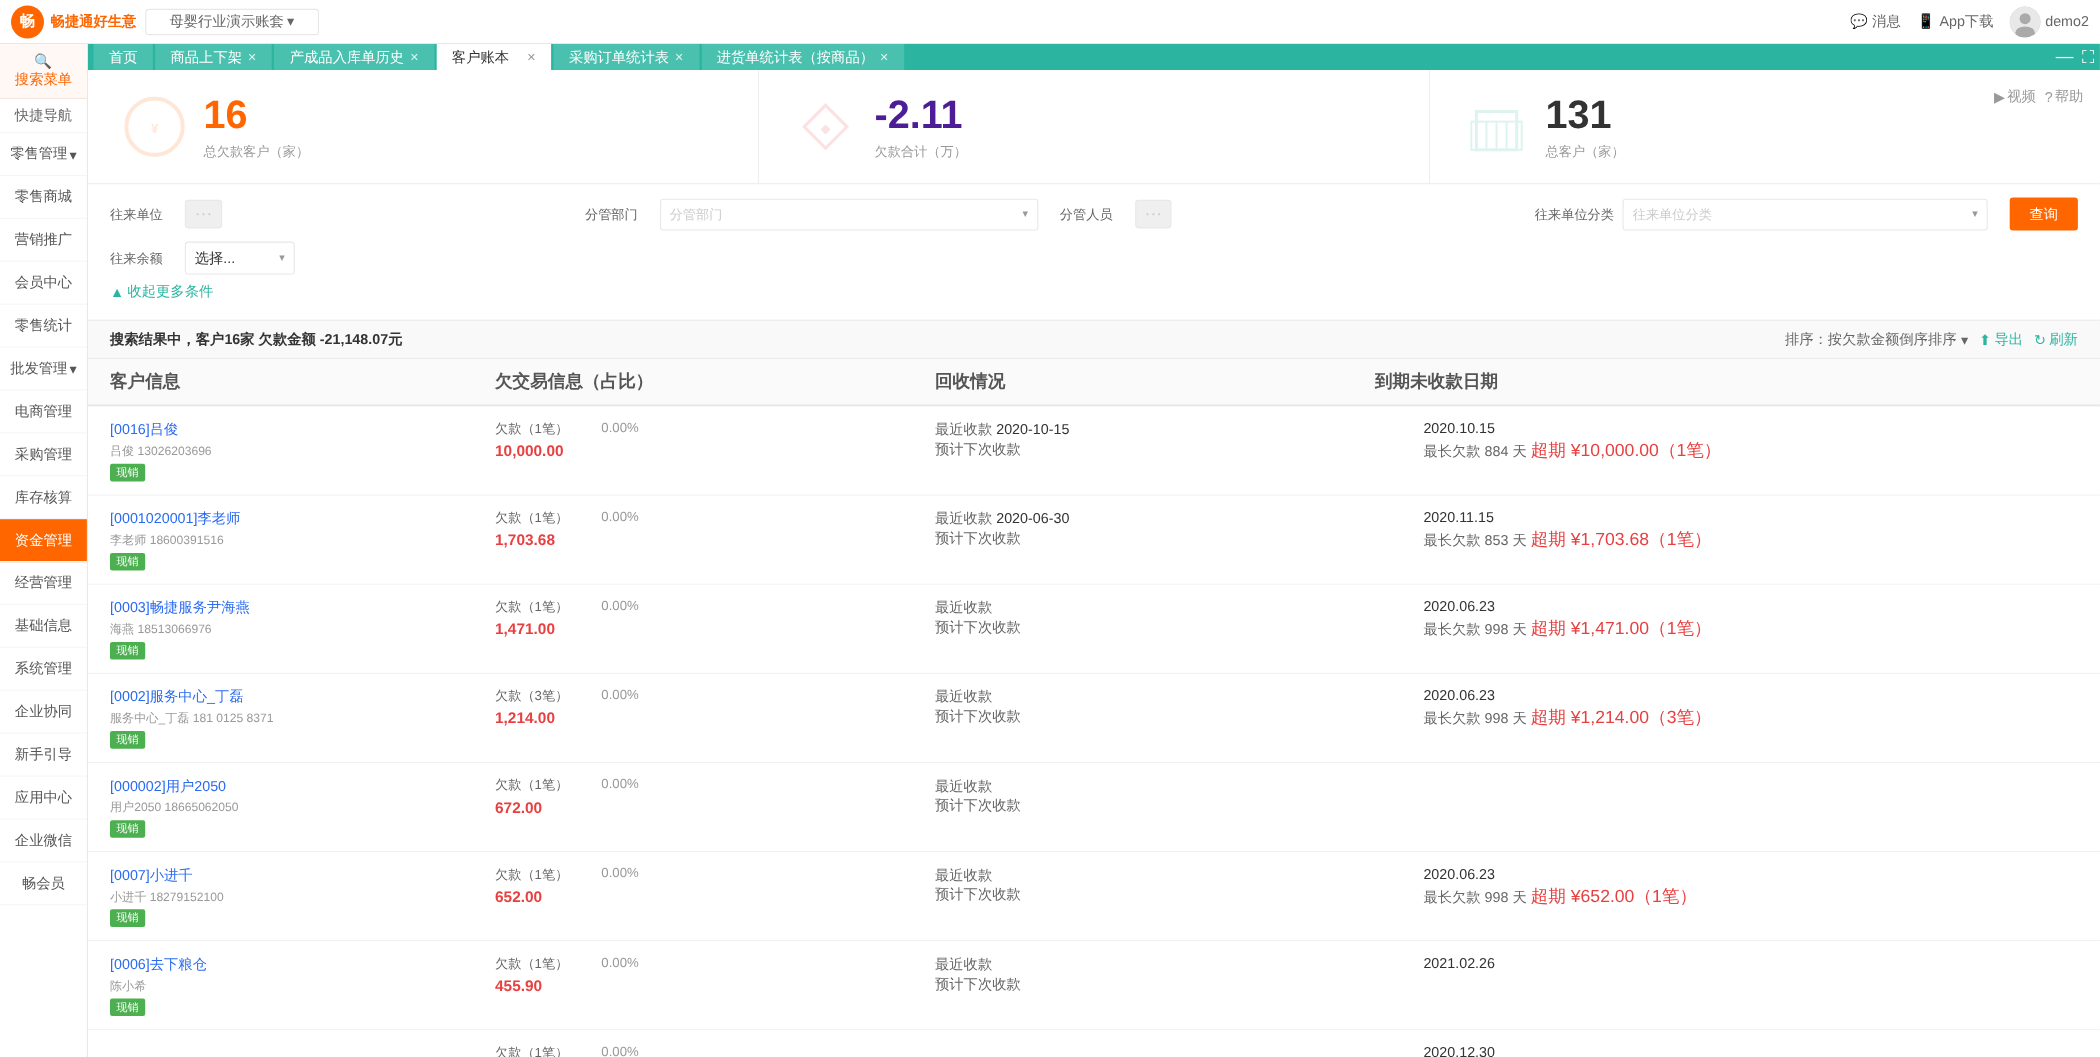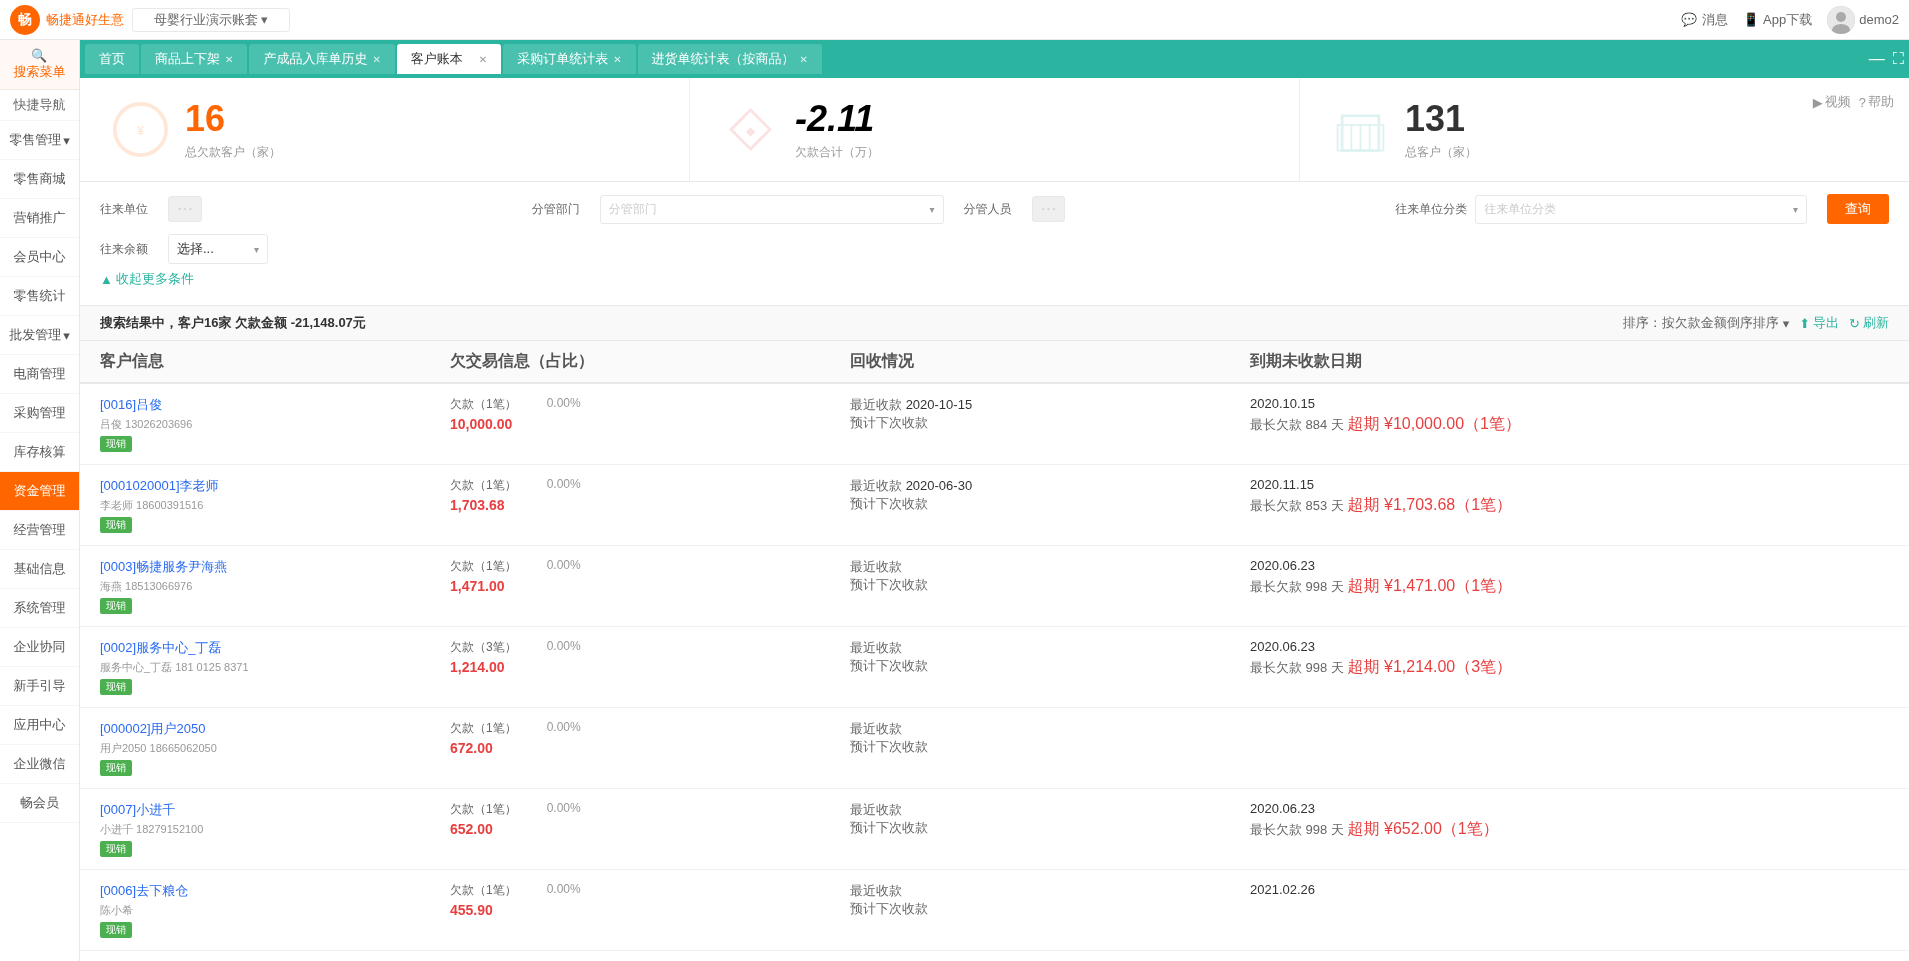--- a/index.html
+++ b/index.html
@@ -4,61 +4,61 @@
   <style>
     * { box-sizing: border-box; margin: 0; padding: 0; font-family: 'Microsoft YaHei', Arial, sans-serif; font-size: 13px; }
     body { background: #f5f5f5; color: #333; overflow: hidden; }
 
     
     .app-container { display: flex; flex-direction: column; height: 961px; width: 1909px; }
     .top-bar { background: #fff; height: 40px; display: flex; align-items: center; justify-content: space-between; padding: 0 10px; border-bottom: 1px solid #e8e8e8; }
     .top-bar-left { display: flex; align-items: center; gap: 8px; }
     .logo-area { display: flex; align-items: center; gap: 6px; }
     .logo-icon { width: 30px; height: 30px; background: #f60; border-radius: 50%; display: flex; align-items: center; justify-content: center; color: #fff; font-size: 14px; font-weight: bold; }
-    .app-name { color: #f60; font-size: 13px; font-weight: normal; }
+    .app-name { color: #f60; font-size: 13px; font-weight: bold; }
     .store-selector { color: #666; font-size: 12px; cursor: pointer; display: flex; align-items: center; gap: 3px; border: 1px solid #e8e8e8; padding: 2px 21px; border-radius: 3px; }
     .top-bar-right { display: flex; align-items: center; gap: 15px; }
     .top-right-item { display: flex; align-items: center; gap: 4px; color: #666; cursor: pointer; font-size: 12px; }
     .avatar { width: 28px; height: 28px; border-radius: 50%; background: #ccc; overflow: hidden; display: flex; align-items: center; justify-content: center; }
 
     
     .main-layout { display: flex; flex: 1; overflow: hidden; }
 
     
     .sidebar { width: 80px; background: #fff; border-right: 1px solid #e8e8e8; display: flex; flex-direction: column; overflow-y: auto; }
     .sidebar-search { padding: 8px 5px; text-align: center; background: #fff8f5; color: #f60; font-size: 11px; cursor: pointer; border-bottom: 1px solid #f0e8e0; }
     .sidebar-nav { padding: 6px 5px; text-align: center; color: #666; font-size: 11px; cursor: pointer; border-bottom: 1px solid #f5f5f5; }
     .sidebar-item { padding: 10px 5px; text-align: center; font-size: 11px; cursor: pointer; color: #555; border-bottom: 1px solid #f5f5f5; }
     .sidebar-item.active { background: #f60; color: #fff; }
     .sidebar-item-with-arrow { display: flex; align-items: center; justify-content: center; gap: 2px; }
 
     
     .content-area { flex: 1; display: flex; flex-direction: column; overflow: hidden; }
 
     
-    .tab-bar { background: #2bb5a0; display: flex; align-items: center; height: 38px; padding: 0 5px; gap: 2px; }
+    .tab-bar { background: #2bb5a0; display: flex; align-items: center; height: 24px; padding: 0 5px; gap: 2px; }
     .tab-item { background: rgba(255,255,255,0.15); color: #fff; padding: 6px 14px; border-radius: 3px 3px 0 0; font-size: 12px; cursor: pointer; display: flex; align-items: center; gap: 5px; white-space: nowrap; }
     .tab-item.active { background: #fff; color: #333; gap: 16px; }
     .tab-close { font-size: 10px; color: rgba(255,255,255,0.8); cursor: pointer; }
     .tab-item.active .tab-close { color: #999; }
     .tab-bar-actions { margin-left: auto; display: flex; align-items: center; gap: 8px; }
     .tab-action-btn { color: #fff; cursor: pointer; font-size: 16px; }
 
     
     .page-content { flex: 1; background: #f5f5f5; overflow-y: auto; padding: 0; }
 
     
     .stats-row { display: flex; background: #fff; border-bottom: 1px solid #e8e8e8; }
     .stat-card { flex: 1; padding: 20px 30px; display: flex; align-items: center; gap: 15px; border-right: 1px solid #eee; position: relative; }
     .stat-card:last-child { border-right: none; }
     .stat-icon { width: 60px; height: 60px; display: flex; align-items: center; justify-content: center; opacity: 0.15; }
     .stat-icon svg { width: 55px; height: 55px; }
     .stat-info { flex: 1; }
     .stat-number { font-size: 36px; font-weight: bold; }
-    .stat-number.red { color: #000000; font-style: italic; }
+    .stat-number.red { color: #4c1d95; }
     .stat-number.orange { color: #f60; }
     .stat-number.dark { color: #333; font-weight: 900; }
     .stat-label { color: #999; font-size: 12px; margin-top: 4px; }
     .stat-card-right { position: absolute; right: 15px; top: 15px; display: flex; gap: 8px; }
     .stat-help { font-size: 11px; color: #999; cursor: pointer; display: flex; align-items: center; gap: 2px; }
 
     
     .filter-area { background: #fff; padding: 12px 20px; border-bottom: 1px solid #e8e8e8; }
     .filter-row { display: flex; align-items: center; gap: 20px; margin-bottom: 10px; flex-wrap: wrap; }
     .filter-item { display: flex; align-items: center; gap: 8px; flex: 1; min-width: 200px; }
@@ -81,21 +81,21 @@
     .data-table { width: 100%; background: #fff; }
     .table-header { display: grid; grid-template-columns: 350px 400px 400px 1fr; background: #fafafa; border-bottom: 2px solid #e8e8e8; padding: 10px 20px; }
     .th { font-size: 16px; color: #555; font-weight: bold; }
     .table-row { display: grid; grid-template-columns: 350px 400px 400px 1fr; border-bottom: 1px solid #f0f0f0; padding: 12px 20px; background: #fff; }
     .customer-info .name-link { color: #2a6bf2; cursor: pointer; font-size: 13px; text-decoration: none; }
     .customer-detail { color: #999; font-size: 11px; margin-top: 3px; }
     .badge { display: inline-block; background: #4caf50; color: #fff; font-size: 10px; padding: 1px 6px; border-radius: 2px; margin-top: 4px; }
     .debt-amount { color: #e84040; font-size: 14px; font-weight: bold; cursor: pointer; }
     .debt-count { color: #666; font-size: 12px; margin-bottom: 3px; }
     .debt-ratio { color: #999; font-size: 12px; }
-    .overdue-info { font-size: 12px; color: #666; }
+    .overdue-info { font-size: 12px; color: #666; margin-left: 44px; }
     .overdue-date { color: #333; font-size: 13px; margin-bottom: 3px; }
     .overdue-days { color: #e84040; font-size: 16px; cursor: pointer; }
 
     .debt-cell { display: flex; gap: 30px; align-items: flex-start; }
     .collection-cell { font-size: 12px; }
     .coll-label { color: #666; }
     .coll-value { color: #333; }
 
     
     ::-webkit-scrollbar { width: 6px; height: 6px; }

